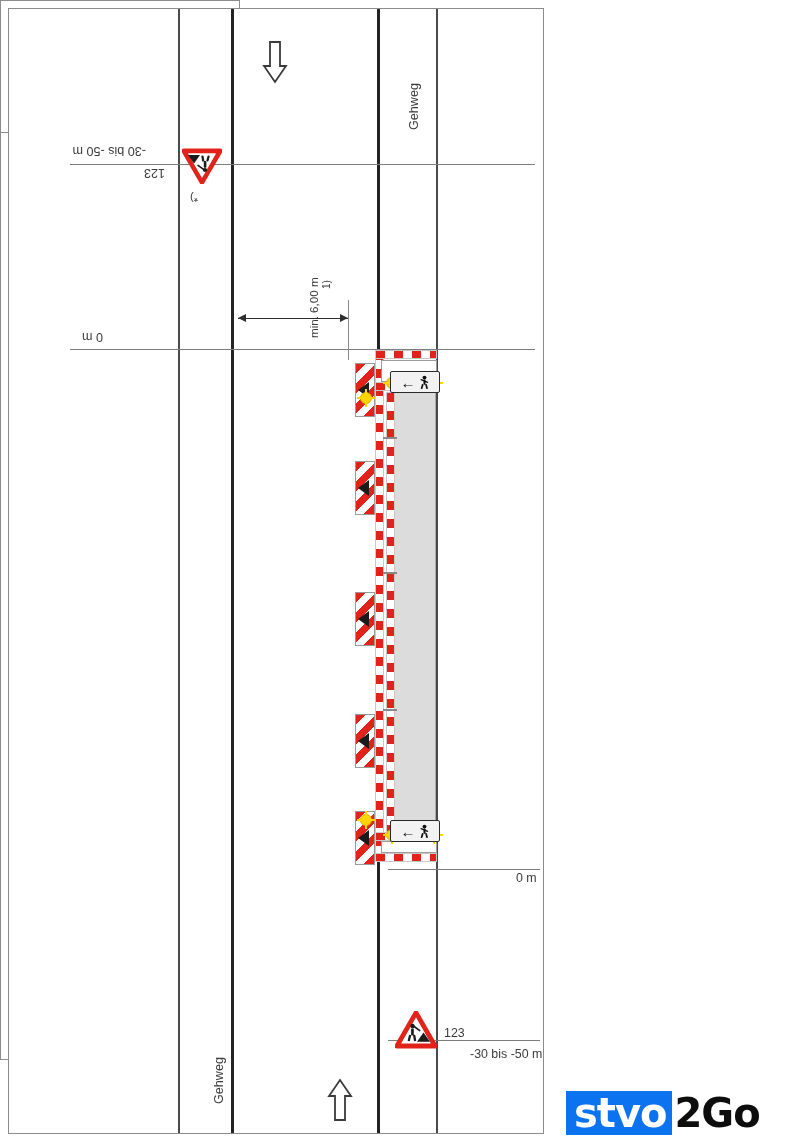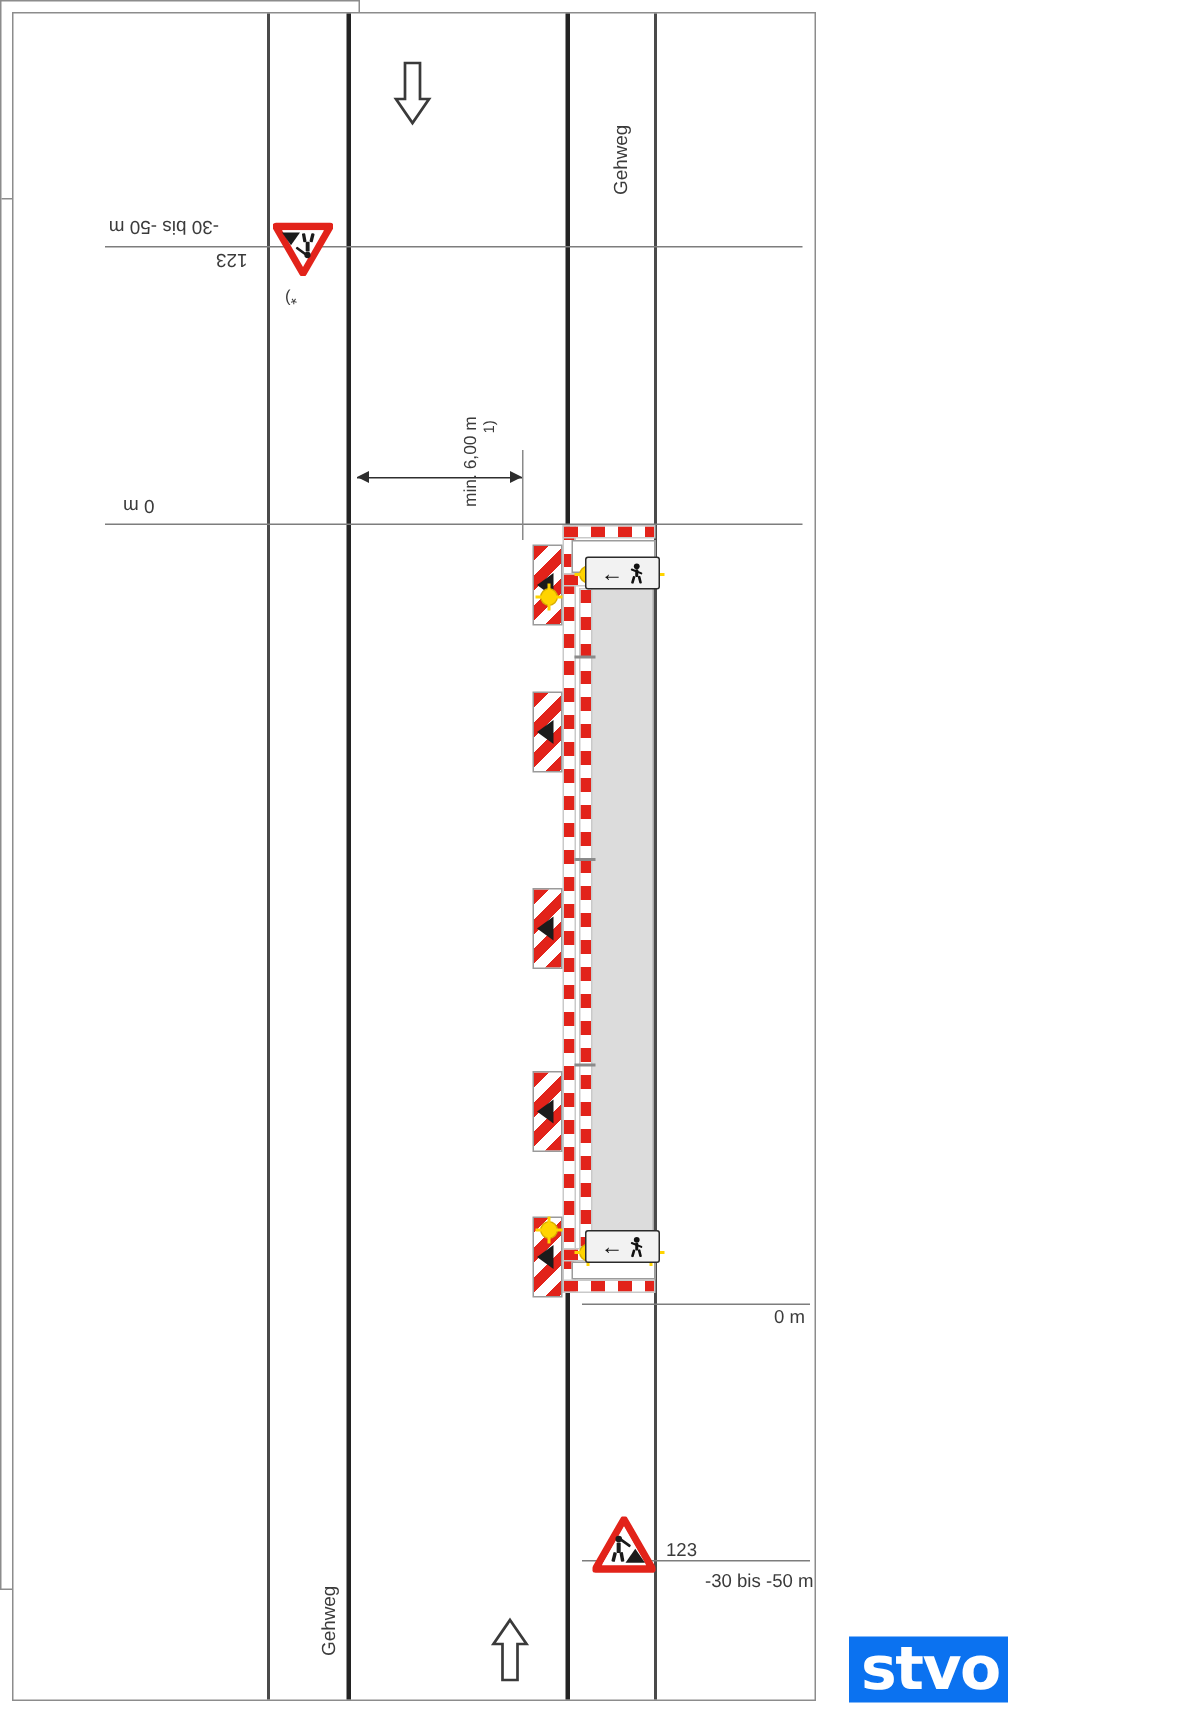--- a/index.html
+++ b/index.html
@@ -286,15 +286,16 @@
       <div class="gap"></div>
       <div>
         <div class="p-b" style="white-space:pre-line;">*) Entfällt bei Einbahnstraßen
     und Richtungsfahrbahnen</div>
       </div>
     </div>
   </div>
 
   <div id="logo">
     <span id="logo-stvo">stvo</span>
+    <span id="logo-2go">2Go</span>
   </div>
 
 </div>
 
 </body></html>

